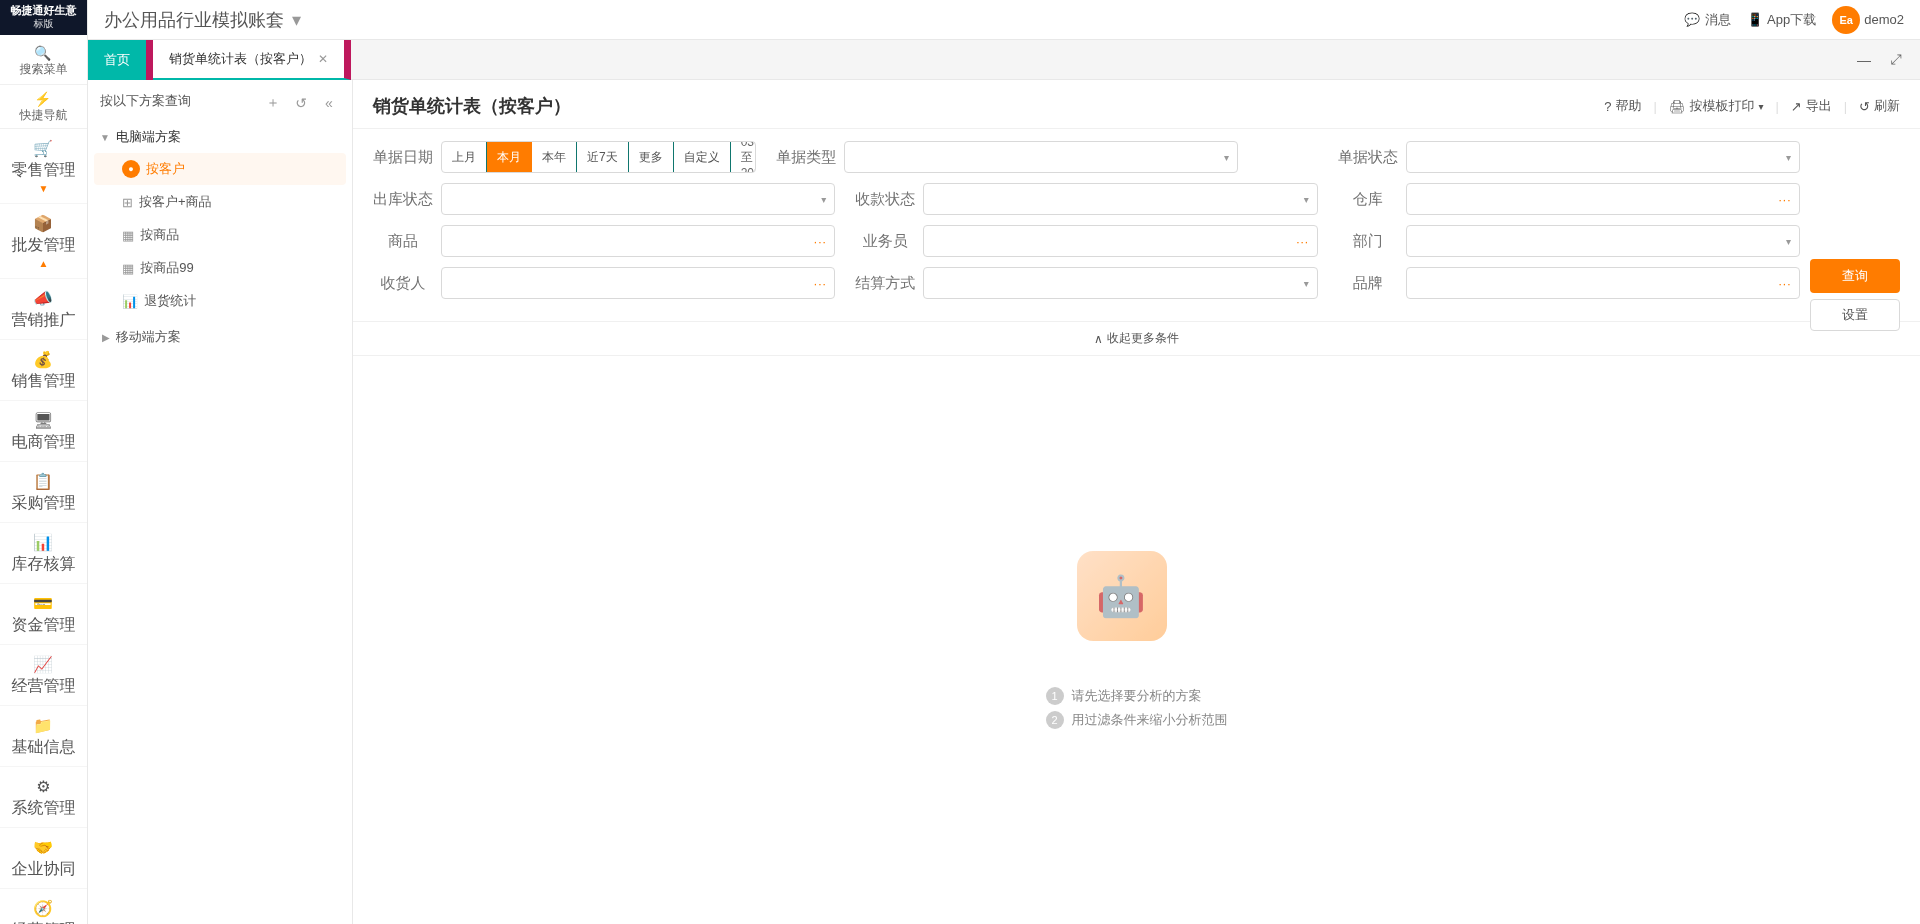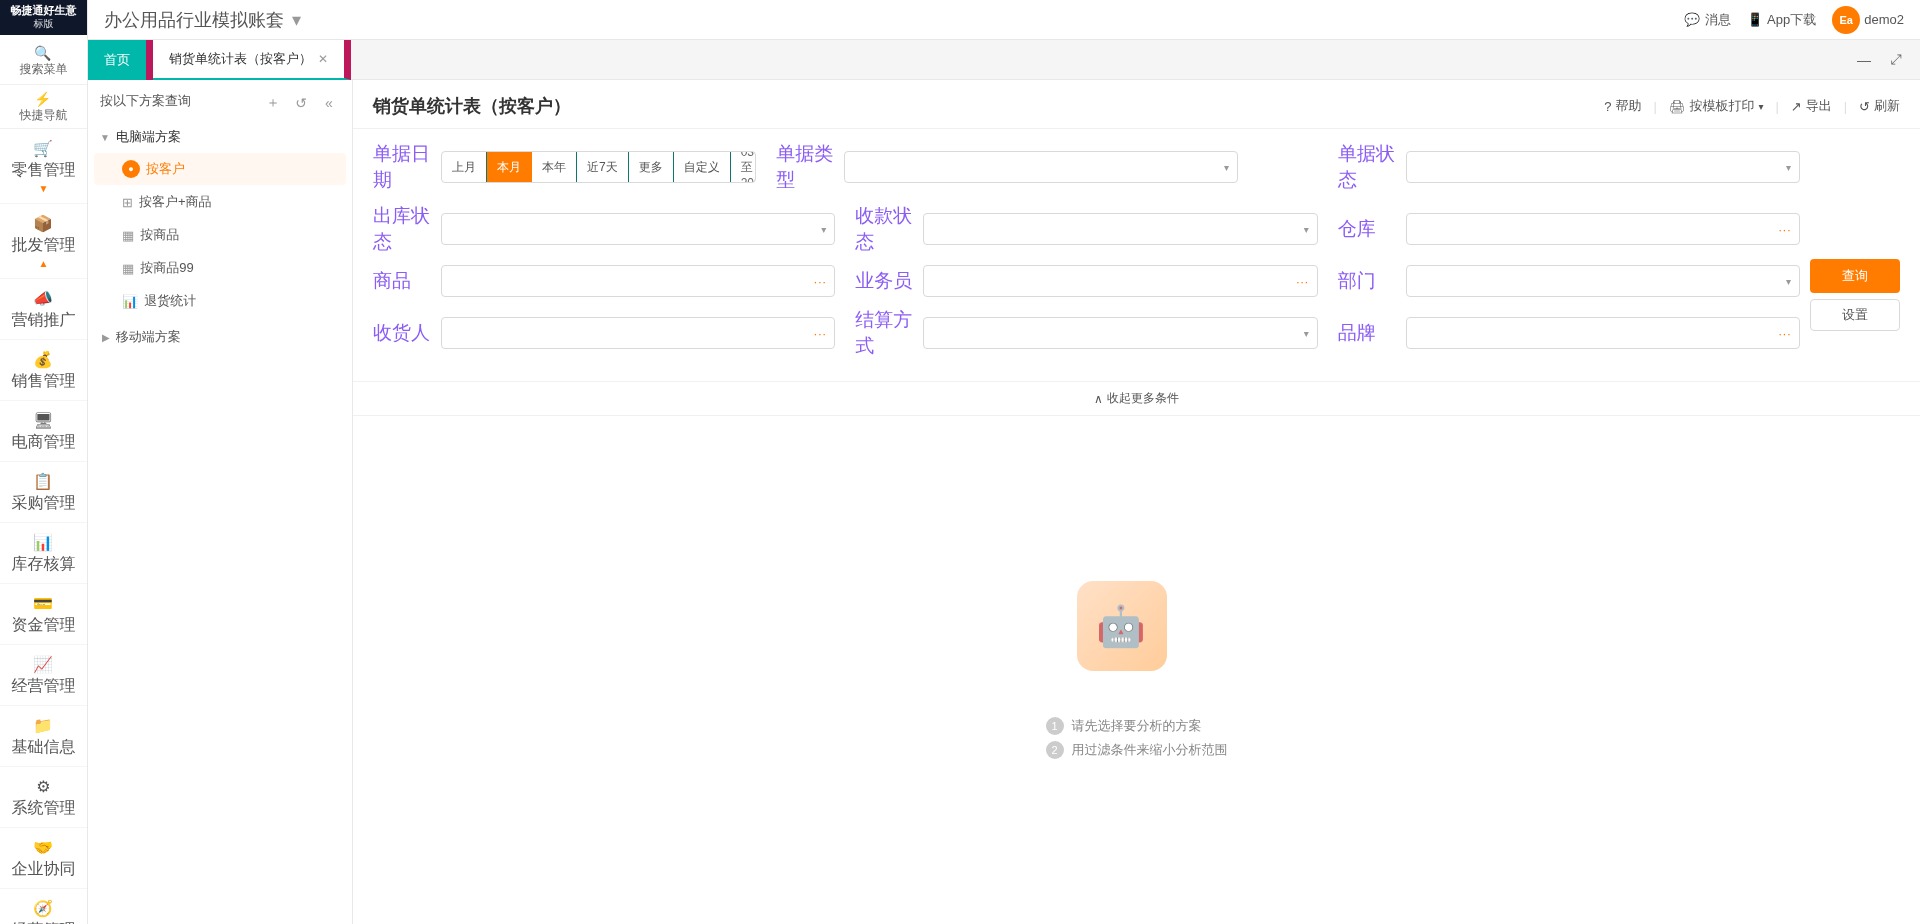--- a/index.html
+++ b/index.html
@@ -60,21 +60,21 @@
     .page-header { padding: 14px 20px 10px; display: flex; align-items: center; justify-content: space-between; border-bottom: 1px solid #f0f0f0; flex-shrink: 0; }
     .page-title { font-size: 18px; font-weight: 600; color: #333; }
     .page-header-actions { display: flex; align-items: center; gap: 12px; }
     .header-action { display: flex; align-items: center; gap: 4px; color: #555; font-size: 13px; cursor: pointer; }
     .header-action-divider { color: #e0e0e0; }
 
     
     .filter-area { padding: 12px 20px; border-bottom: 1px solid #f0f0f0; flex-shrink: 0; }
     .filter-row { display: flex; align-items: center; gap: 0; margin-bottom: 10px; }
     .filter-row:last-child { margin-bottom: 0; }
-    .filter-label { width: 68px; color: #8b5cf6; font-size: 19px; flex-shrink: 0; text-align: left; padding-right: 8px; }
+    .filter-label { width: 68px; color: #737373; font-size: 15px; flex-shrink: 0; text-align: center; padding-right: 8px; }
     .filter-input { flex: 1; height: 32px; border: 1px solid #d9d9d9; border-radius: 4px; padding: 0 8px; font-size: 13px; color: #333; background: #fff; cursor: pointer; display: flex; align-items: center; justify-content: space-between; margin-right: 20px; }
     .filter-input .more-dots { color: #ff7c00; cursor: pointer; }
     .date-filter { display: flex; align-items: center; gap: 0; height: 32px; border: 1px solid #d9d9d9; border-radius: 4px; margin-right: 20px; flex: 1; overflow: hidden; }
     .date-btn { padding: 0 10px; height: 100%; display: flex; align-items: center; font-size: 12px; cursor: pointer; color: #555; border-right: 1px solid #0f766e; white-space: nowrap; }
     .date-btn.active { background: #ff7c00; color: white; border-color: #ff7c00; }
     .date-range { padding: 0 10px; height: 100%; display: flex; align-items: center; font-size: 12px; color: #666; flex: 1; }
     .filter-select { flex: 1; height: 32px; border: 1px solid #d9d9d9; border-radius: 4px; padding: 0 8px; font-size: 13px; color: #333; background: #fff; cursor: pointer; display: flex; align-items: center; justify-content: space-between; margin-right: 20px; }
     .filter-select-arrow { color: #999; font-size: 10px; }
 
     

